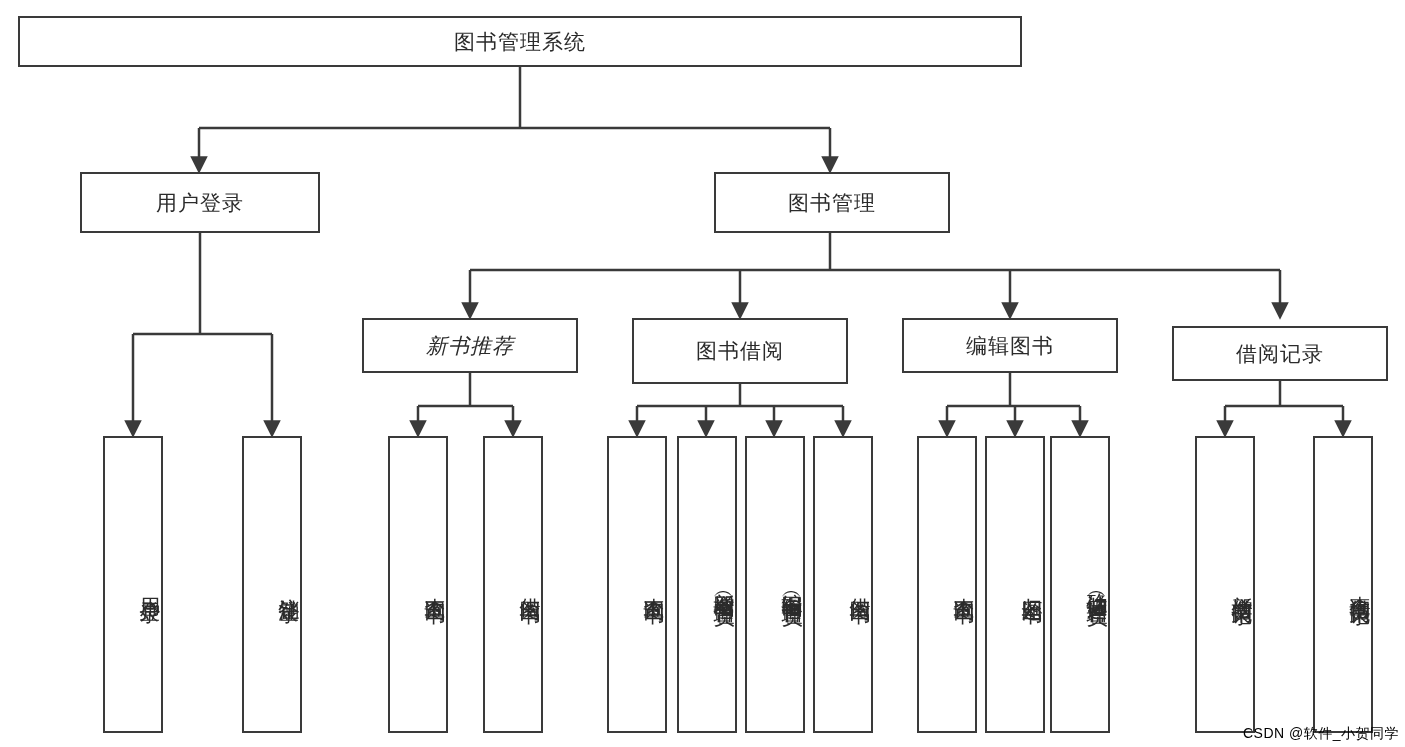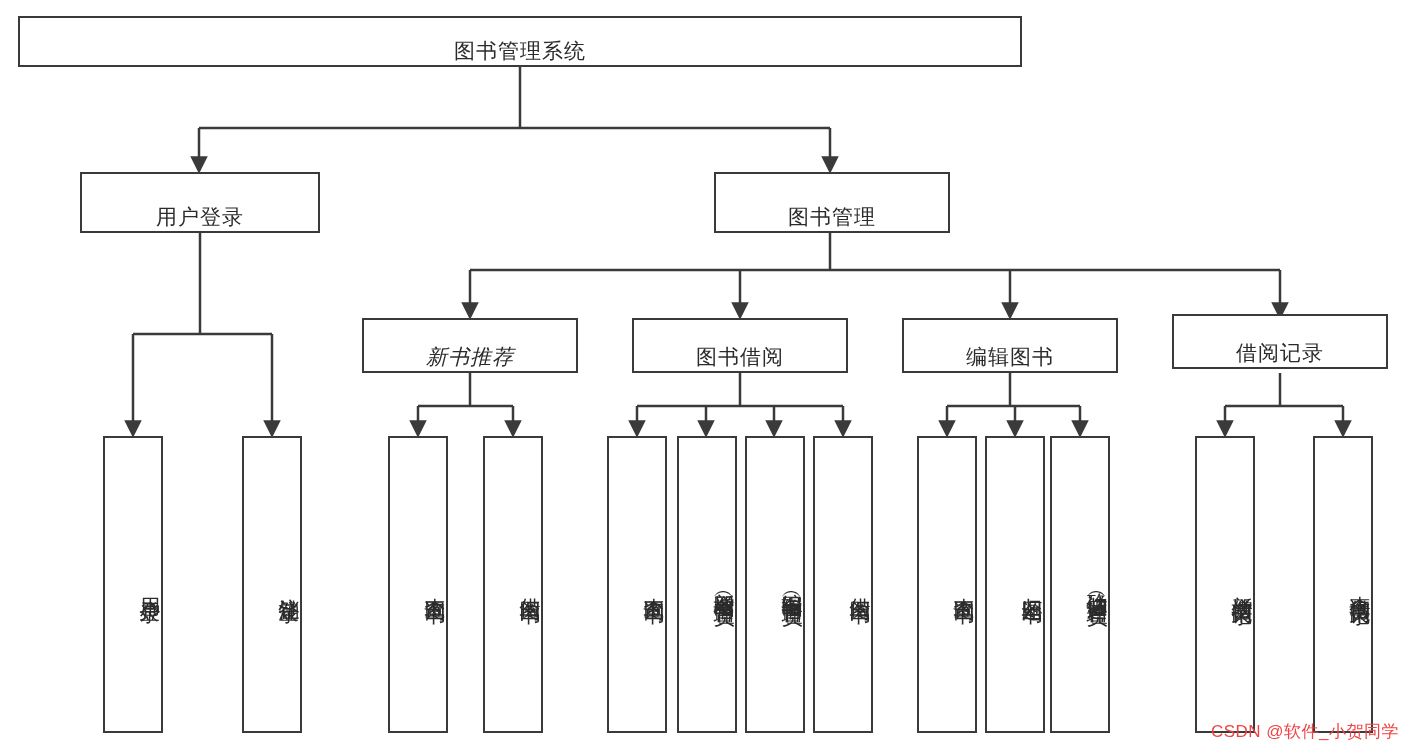--- a/index.html
+++ b/index.html
@@ -23,21 +23,21 @@
     top: 0;
     width: 1405px;
     height: 747px;
   }
   .node {
     position: absolute;
     box-sizing: border-box;
     border: 2px solid #3a3a3a;
     background: #ffffff;
     display: flex;
-    align-items: flex-end;
+    align-items: center;
     justify-content: center;
     color: #2b2b2b;
   }
   .node.horizontal {
     font-size: 21px;
     letter-spacing: 1px;
     white-space: nowrap;
   }
   .node.vertical {
     font-size: 21px;
@@ -53,22 +53,22 @@
     align-items: flex-start;
   }
   .node.vertical .vtext {
     writing-mode: vertical-rl;
     text-orientation: upright;
   }
   #watermark {
     position: absolute;
     right: 6px;
     bottom: 4px;
-    font-size: 17px;
-    color: #ef4444;
+    font-size: 14px;
+    color: #000000;
     white-space: nowrap;
     letter-spacing: 0.5px;
   }
 </style>
 </head>
 <body>
 
 <div id="stage">
 
   <svg id="wires" viewBox="0 0 1405 747" xmlns="http://www.w3.org/2000/svg">
@@ -128,27 +128,27 @@
   <div class="node horizontal" style="left:80px; top:172px; width:240px; height:61px;">
     <span>用户登录</span>
   </div>
   <div class="node horizontal" style="left:714px; top:172px; width:236px; height:61px;">
     <span>图书管理</span>
   </div>
 
   <div class="node horizontal" style="left:362px; top:318px; width:216px; height:55px;font-style:italic;">
     <span>新书推荐</span>
   </div>
-  <div class="node horizontal" style="left:632px; top:318px; width:216px; height:55px;">
+  <div class="node horizontal" style="left:632px; top:318px; width:216px; height:66px;">
     <span>图书借阅</span>
   </div>
   <div class="node horizontal" style="left:902px; top:318px; width:216px; height:55px;">
     <span>编辑图书</span>
   </div>
-  <div class="node horizontal" style="left:1172px; top:314px; width:216px; height:55px;">
+  <div class="node horizontal" style="left:1172px; top:326px; width:216px; height:55px;">
     <span>借阅记录</span>
   </div>
 
   <div class="node vertical" style="left:103px; top:436px; width:60px; height:297px;">
     <span class="vtext">用户登录</span>
   </div>
   <div class="node vertical" style="left:242px; top:436px; width:60px; height:297px;">
     <span class="vtext">注销登录</span>
   </div>
 

